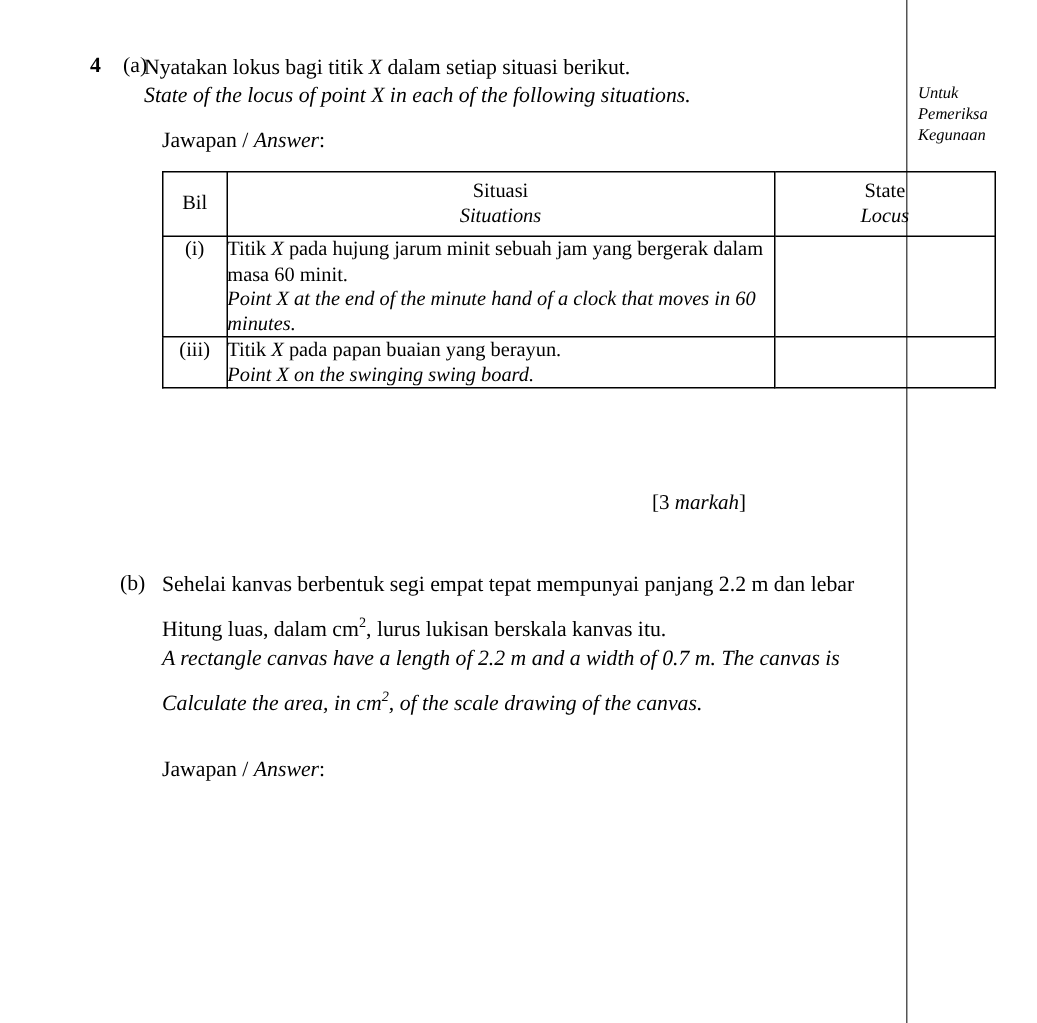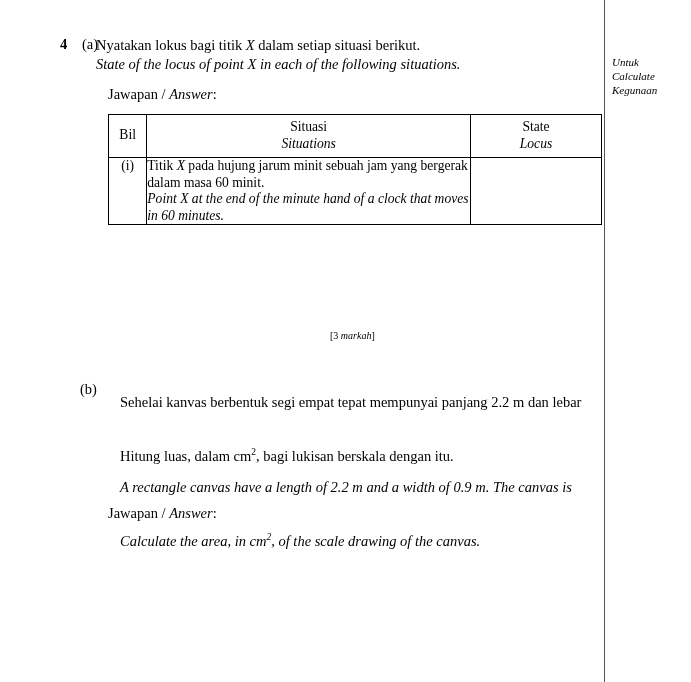--- a/index.html
+++ b/index.html
@@ -71,21 +71,21 @@
     top: 86px;
     font-size: 14.5px;
   }
   .answer-label .it { font-style: italic; }
 
   
   table.locus {
     position: absolute;
     left: 108px;
     top: 114px;
-    width: 494px;
+    width: 556px;
     border-collapse: collapse;
     font-size: 13.6px;
     line-height: 16.5px;
   }
   table.locus th, table.locus td {
     border: 1px solid #000000;
     padding: 0;
     vertical-align: top;
   }
   table.locus th {
@@ -106,62 +106,62 @@
     padding: 3px 5px 4px 5px;
   }
   td.lok { }
   .mathvar { font-style: italic; font-family: "Liberation Serif", serif; }
 
   .marks {
     position: absolute;
     left: 330px;
     top: 327px;
     width: 272px;
-    text-align: left;
-    font-size: 10px;
+    text-align: center;
+    font-size: 14px;
     line-height: 18px;
   }
   .marks .it { font-style: italic; }
 
   .part-b {
     position: absolute;
     left: 80px;
     top: 381px;
     font-size: 14.5px;
   }
   .b-body {
     position: absolute;
     left: 108px;
     top: 381px;
     width: 494px;
     font-size: 14.5px;
     line-height: 19px;
   }
-  .b-body p { margin: 12px; }
+  .b-body p { margin: 0; }
   .gap { height: 11px; }
   .it { font-style: italic; }
   sup { font-size: 9.5px; vertical-align: super; line-height: 0; }
 
   .answer-label-2 {
     position: absolute;
     left: 108px;
     top: 505px;
     font-size: 14.5px;
   }
 </style>
 </head>
 <body>
 
 <div class="page">
 
   <div class="margin-rule"></div>
 
   <div class="margin-note">
     <div>Untuk</div>
-    <div>Calculate</div>
+    <div>Pemeriksa</div>
     <div>Kegunaan</div>
   </div>
 
   <div class="qnum">4</div>
   <div class="part-a">(a)</div>
 
   <div class="stem">
     <div>Nyatakan lokus bagi titik <span class="mathvar">X</span>&nbsp;dalam setiap situasi berikut.</div>
     <div class="it">State of the locus of point X in each of the following situations.</div>
   </div>
@@ -184,33 +184,41 @@
     </thead>
     <tbody>
       <tr>
         <td class="bil">(i)</td>
         <td class="sit">
           <div>Titik <span class="mathvar">X</span>&nbsp;pada hujung jarum minit sebuah jam yang bergerak dalam masa 60 minit.</div>
           <div class="it">Point X at the end of the minute hand of a clock that moves in 60 minutes.</div>
         </td>
         <td class="lok"></td>
       </tr>
+      <tr>
+        <td class="bil">(iii)</td>
+        <td class="sit">
+          <div>Titik <span class="mathvar">X</span>&nbsp;pada papan buaian yang berayun.</div>
+          <div class="it">Point X on the swinging swing board.</div>
+        </td>
+        <td class="lok"></td>
+      </tr>
     </tbody>
   </table>
 
   <div class="marks">
     <div>[3 <span class="it">markah</span>]</div>
   </div>
 
   <div class="part-b">(b)</div>
 
   <div class="b-body">
     <p>Sehelai kanvas berbentuk segi empat tepat mempunyai panjang 2.2 m dan lebar</p>
     <div class="gap"></div>
-    <p><span>Hitung luas, dalam cm</span><sup>2</sup><span>, bagi lukisan berskala dengan itu.</span></p>
-    <p class="it">A rectangle canvas have a length of  2.2 m and a width of 0.9 m. The canvas is</p>
+    <p><span>Hitung luas, dalam cm</span><sup>2</sup><span>, lurus lukisan berskala kanvas itu.</span></p>
+    <p class="it">A rectangle canvas have a length of  2.2 m and a width of 0.7 m. The canvas is</p>
     <div class="gap"></div>
     <p class="it"><span>Calculate the area, in cm</span><sup>2</sup><span>, of the scale drawing of the canvas.</span></p>
   </div>
 
   <div class="answer-label-2"><span>Jawapan / </span><span class="it">Answer</span><span>:</span></div>
 
 </div>
 
 </body></html>

